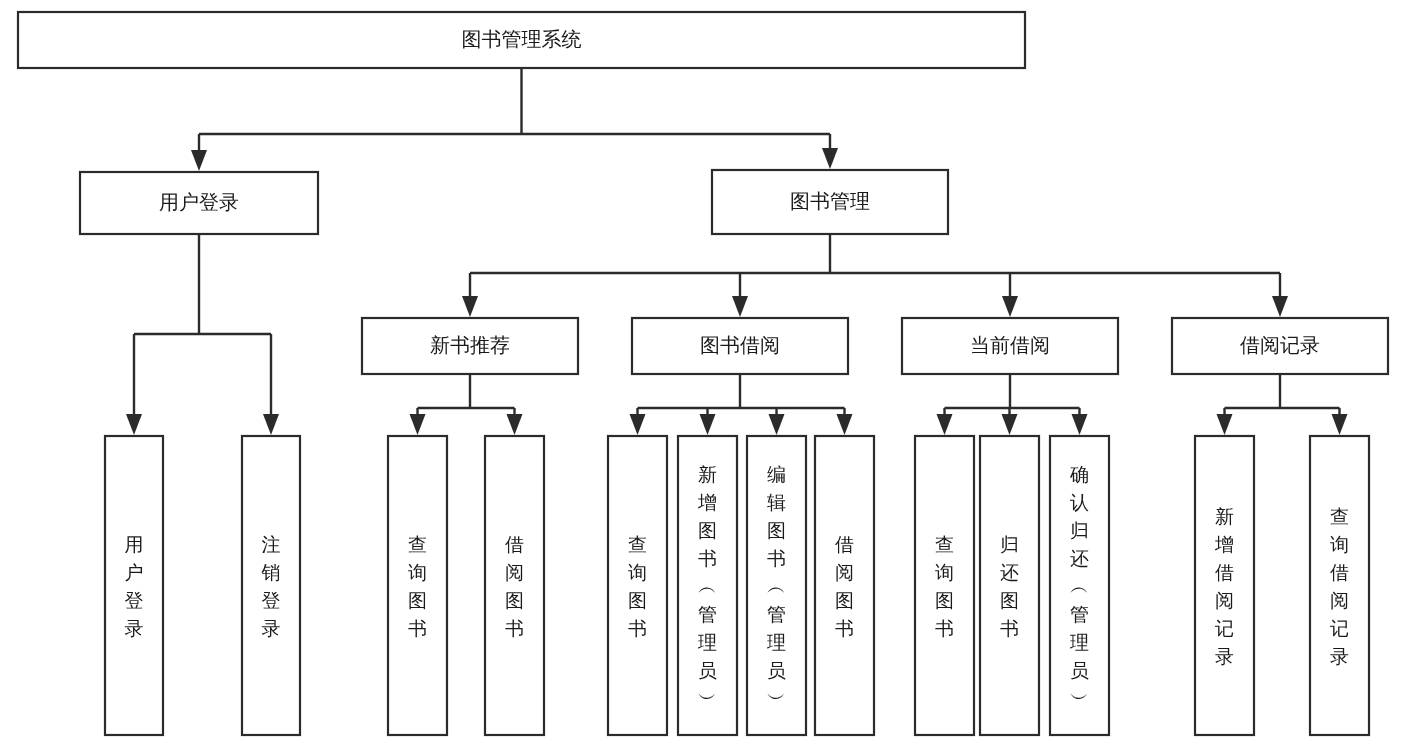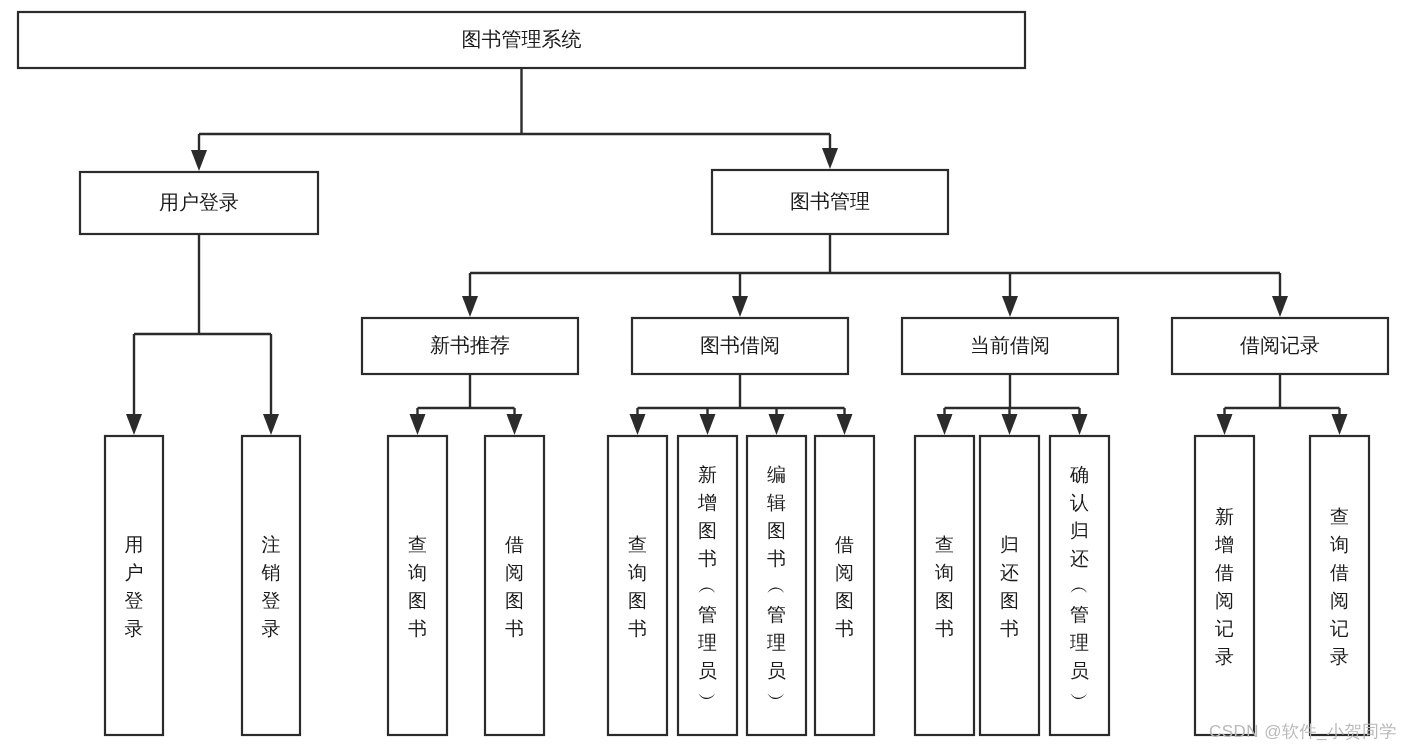--- a/index.html
+++ b/index.html
@@ -201,14 +201,13 @@
         <g>
           <rect x="1195" y="436" width="59" height="299" class="node-box"></rect>
           <text x="1224.5" class="node-label-v"><tspan x="1224.5" y="522.5">新</tspan><tspan x="1224.5" y="550.5">增</tspan><tspan x="1224.5" y="578.5">借</tspan><tspan x="1224.5" y="606.5">阅</tspan><tspan x="1224.5" y="634.5">记</tspan><tspan x="1224.5" y="662.5">录</tspan></text>
         </g>
         <g>
           <rect x="1310" y="436" width="59" height="299" class="node-box"></rect>
           <text x="1339.5" class="node-label-v"><tspan x="1339.5" y="522.5">查</tspan><tspan x="1339.5" y="550.5">询</tspan><tspan x="1339.5" y="578.5">借</tspan><tspan x="1339.5" y="606.5">阅</tspan><tspan x="1339.5" y="634.5">记</tspan><tspan x="1339.5" y="662.5">录</tspan></text>
         </g>
       </g>
   </svg>
-  <div class="watermark">CSDN @软件_小贺同学</div>
 </div>
 
 </body></html>

